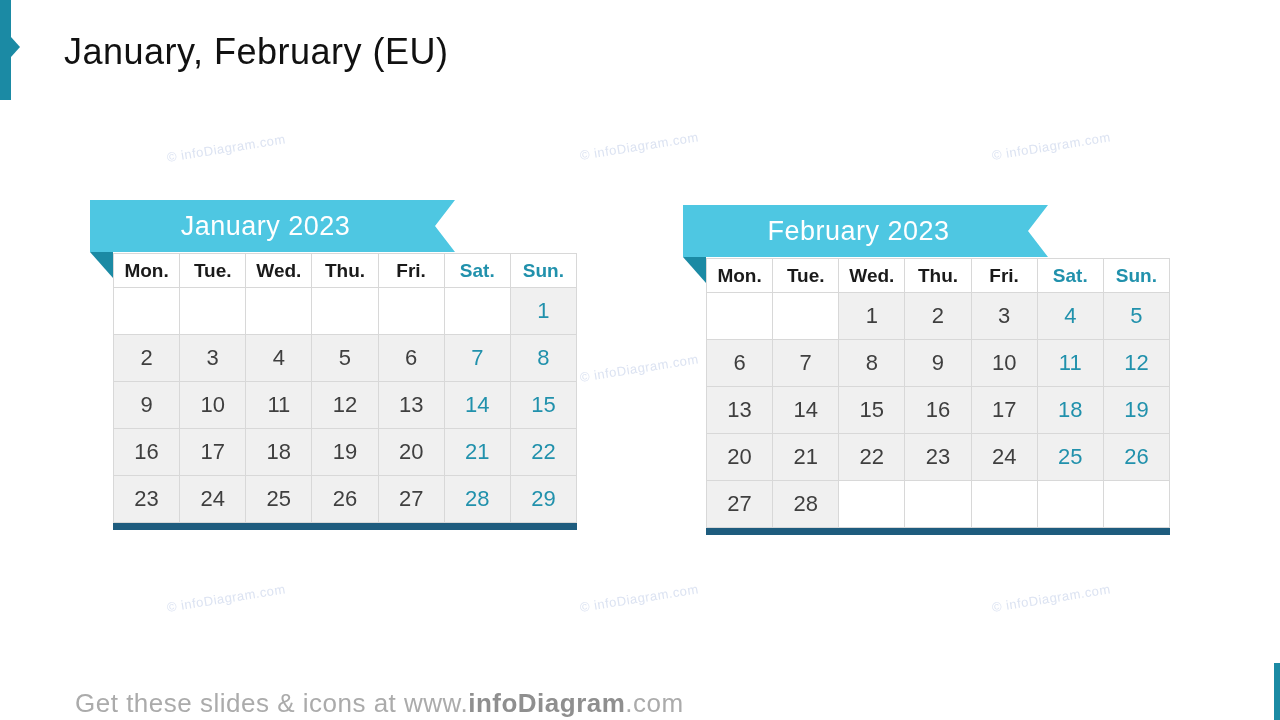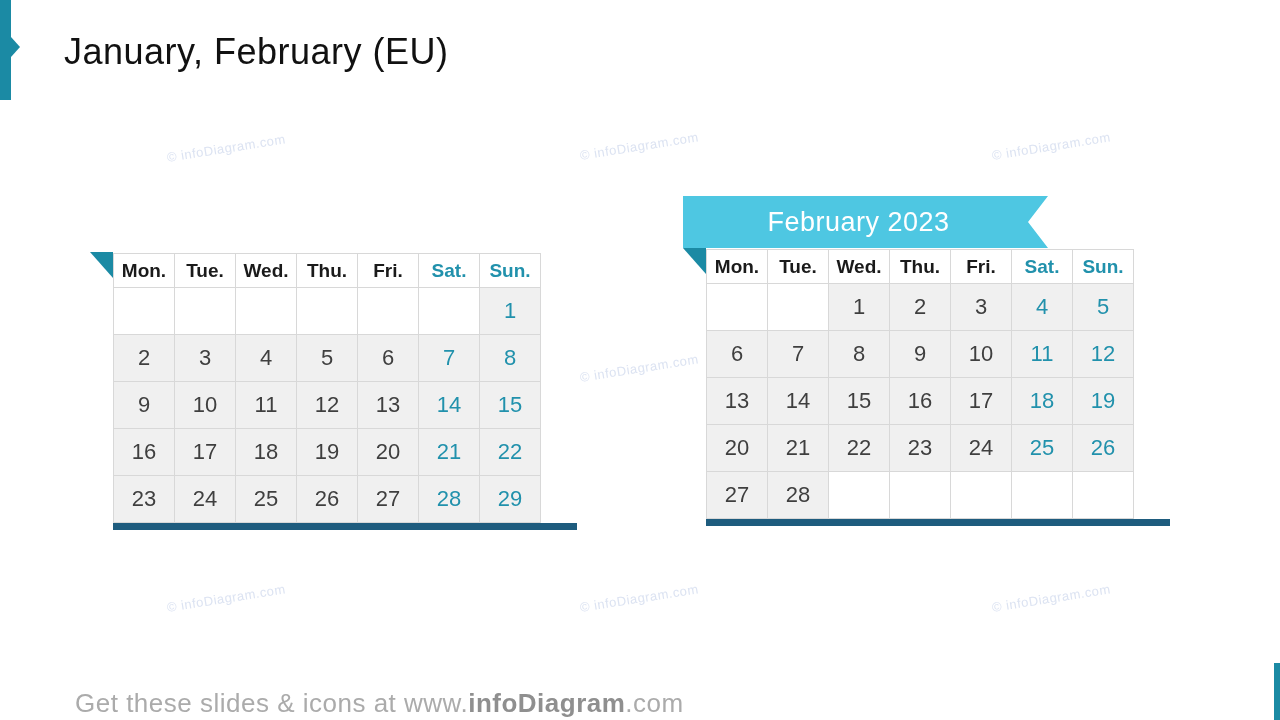--- a/index.html
+++ b/index.html
@@ -46,21 +46,21 @@
     position:absolute;left:0;top:0;width:365px;height:52px;background:var(--ribbon-blue);
     clip-path:polygon(0 0,100% 0,calc(100% - 20px) 50%,100% 100%,0 100%);
     display:flex;align-items:center;justify-content:center;
   }
   .ribbon-label{color:#ffffff;font-size:27px;font-weight:400;padding-right:14px;letter-spacing:.5px;}
   .fold{
     position:absolute;left:0;top:52px;width:23px;height:26px;background:var(--accent-teal);
     clip-path:polygon(0 0,100% 0,100% 100%);
   }
   .table-wrap{position:absolute;left:23px;top:53px;width:464px;}
-  table.cal{border-collapse:collapse;table-layout:fixed;width:428px;}
+  table.cal{border-collapse:collapse;table-layout:fixed;width:464px;}
   table.cal th{
     height:34px;background:#ffffff;border:1px solid var(--cell-border);
     font-size:19px;font-weight:bold;color:var(--header-black);text-align:center;
   }
   table.cal td{
     height:47px;background:#ffffff;border:1px solid var(--cell-border);
     font-size:22px;color:var(--date-gray);text-align:center;vertical-align:middle;
   }
   table.cal td.filled{background:var(--cell-fill);}
   table.cal th.weekend,table.cal td.weekend{color:var(--weekend-teal);}
@@ -81,20 +81,23 @@
 
   <div class="wm" style="left:167px;top:150px;">© infoDiagram.com</div>
   <div class="wm" style="left:580px;top:148px;">© infoDiagram.com</div>
   <div class="wm" style="left:992px;top:148px;">© infoDiagram.com</div>
   <div class="wm" style="left:580px;top:370px;">© infoDiagram.com</div>
   <div class="wm" style="left:167px;top:600px;">© infoDiagram.com</div>
   <div class="wm" style="left:580px;top:600px;">© infoDiagram.com</div>
   <div class="wm" style="left:992px;top:600px;">© infoDiagram.com</div>
 
   <section class="calendar" style="left:90px;top:200px;">
+    <div class="ribbon">
+      <span class="ribbon-label">January 2023</span>
+    </div>
     <div class="fold"></div>
     <div class="table-wrap">
       <table class="cal">
         <thead>
             <tr>
               <th>Mon.</th>
               <th>Tue.</th>
               <th>Wed.</th>
               <th>Thu.</th>
               <th>Fri.</th>
@@ -147,21 +150,21 @@
               <td class="filled">27</td>
               <td class="filled weekend">28</td>
               <td class="filled weekend">29</td>
             </tr>
           </tbody>
       </table>
       <div class="table-bottom-bar"></div>
     </div>
   </section>
 
-  <section class="calendar" style="left:683px;top:196px;">
+  <section class="calendar" style="left:683px;top:205px;">
     <div class="ribbon">
       <span class="ribbon-label">February 2023</span>
     </div>
     <div class="fold"></div>
     <div class="table-wrap">
       <table class="cal">
         <thead>
             <tr>
               <th>Mon.</th>
               <th>Tue.</th>

